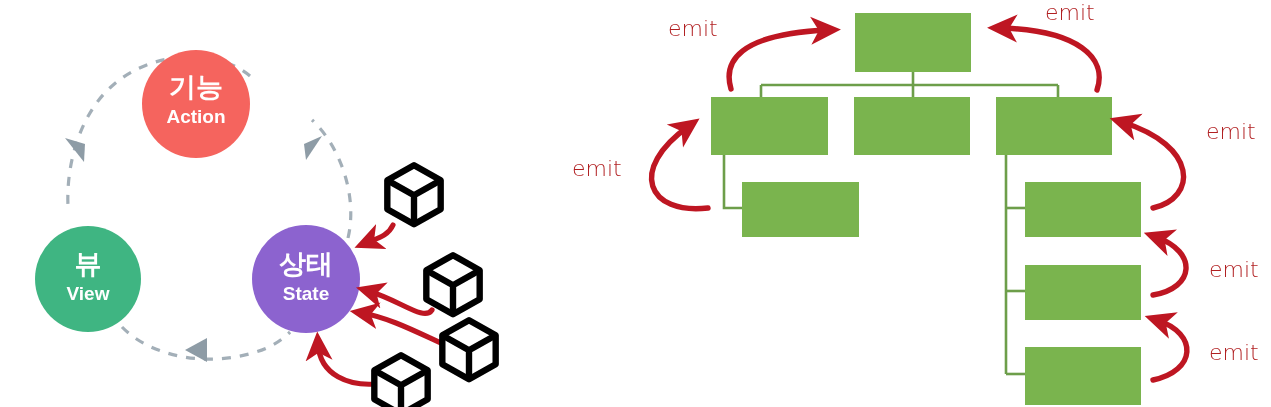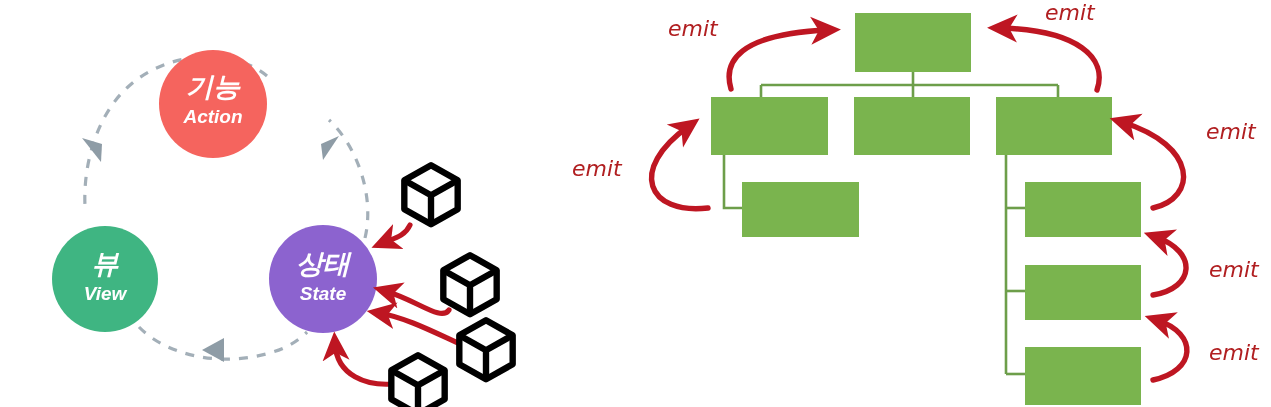--- a/index.html
+++ b/index.html
@@ -15,23 +15,22 @@
     position: relative;
   }
   #canvas-root {
     position: relative;
     width: 1271px;
     height: 407px;
   }
   .panel {
     position: absolute;
     top: 0;
-    font-style: italic;
-  }
-  #left-panel { left: 0; width: 550px; height: 407px; padding-left: 17px; }
+  }
+  #left-panel { left: 0; width: 550px; height: 407px; }
   #right-panel { left: 550px; width: 721px; height: 407px; }
   svg { display: block; }
   .node-kr {
     font-family: "DejaVu Sans", sans-serif;
     font-weight: bold;
     font-size: 27px;
     fill: #ffffff;
   }
   .node-en {
     font-family: "Liberation Sans", sans-serif;

